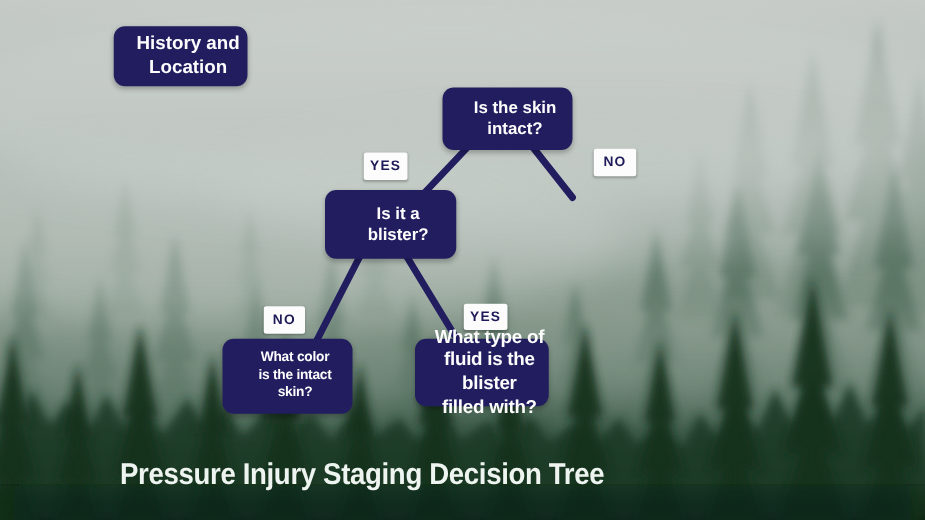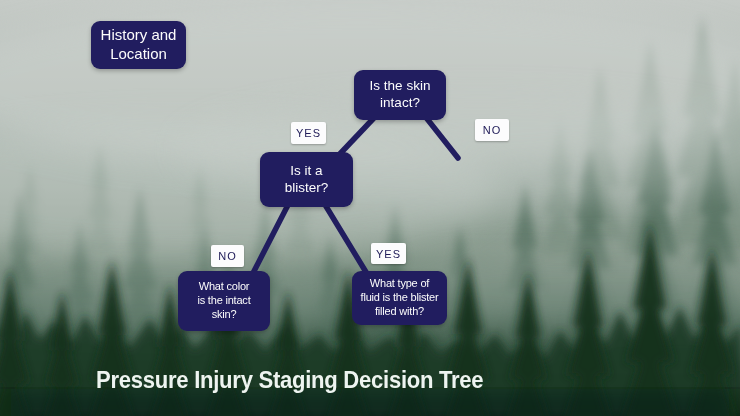--- a/index.html
+++ b/index.html
@@ -5,33 +5,34 @@
   html,body{margin:0;padding:0;background:#222;}
   .stage{
     position:relative;width:740px;height:416px;overflow:hidden;
     font-family:"Liberation Sans","DejaVu Sans",sans-serif;
     background:#9aa89f;
   }
   .bg-svg,.connector-svg{position:absolute;left:0;top:0;width:740px;height:416px;}
   .node{
     position:absolute;background:#211d5f;color:#fdfdfd;border-radius:9px;
     display:flex;align-items:center;justify-content:center;text-align:center;
-    font-weight:normal;white-space:pre-line;line-height:1.25;
+    font-weight:bold;white-space:pre-line;line-height:1.25;
     box-shadow:0 2px 4px rgba(0,0,0,.25);
+    padding-left:12px;
   }
   .node-badge{left:91px;top:21px;width:95px;height:48px;font-size:15px;}
   .node-root{left:354px;top:70px;width:92px;height:50px;font-size:13.5px;}
   .node-blister{left:260px;top:152px;width:93px;height:55px;font-size:13.5px;}
   .node-tissue{left:433px;top:152px;width:96px;height:56px;font-size:11px;letter-spacing:-.2px;}
   .node-color{left:178px;top:271px;width:92px;height:60px;font-size:11px;letter-spacing:-.2px;}
-  .node-fluid{left:332px;top:271px;width:95px;height:54px;font-size:11px;letter-spacing:-.2px;margin-left:20px;}
+  .node-fluid{left:332px;top:271px;width:95px;height:54px;font-size:15px;letter-spacing:-.2px;}
   .tag{
     position:absolute;background:#fcfcfd;color:#1e1a57;border-radius:2px;
     display:flex;align-items:center;justify-content:center;
-    font-weight:normal;font-size:11px;letter-spacing:1px;
+    font-weight:bold;font-size:11px;letter-spacing:1px;
     box-shadow:0 1px 2px rgba(0,0,0,.25);
   }
   .tag-root-yes{left:291px;top:122px;width:35px;height:22px;}
   .tag-root-no{left:475px;top:119px;width:34px;height:22px;}
   .tag-blister-no{left:211px;top:245px;width:33px;height:22px;}
   .tag-blister-yes{left:371px;top:243px;width:35px;height:21px;}
   .slide-title{
     position:absolute;left:96px;top:366px;
     font-size:24px;font-weight:bold;color:#eef4f0;
     letter-spacing:-.3px;transform:scaleX(.92);transform-origin:left center;

